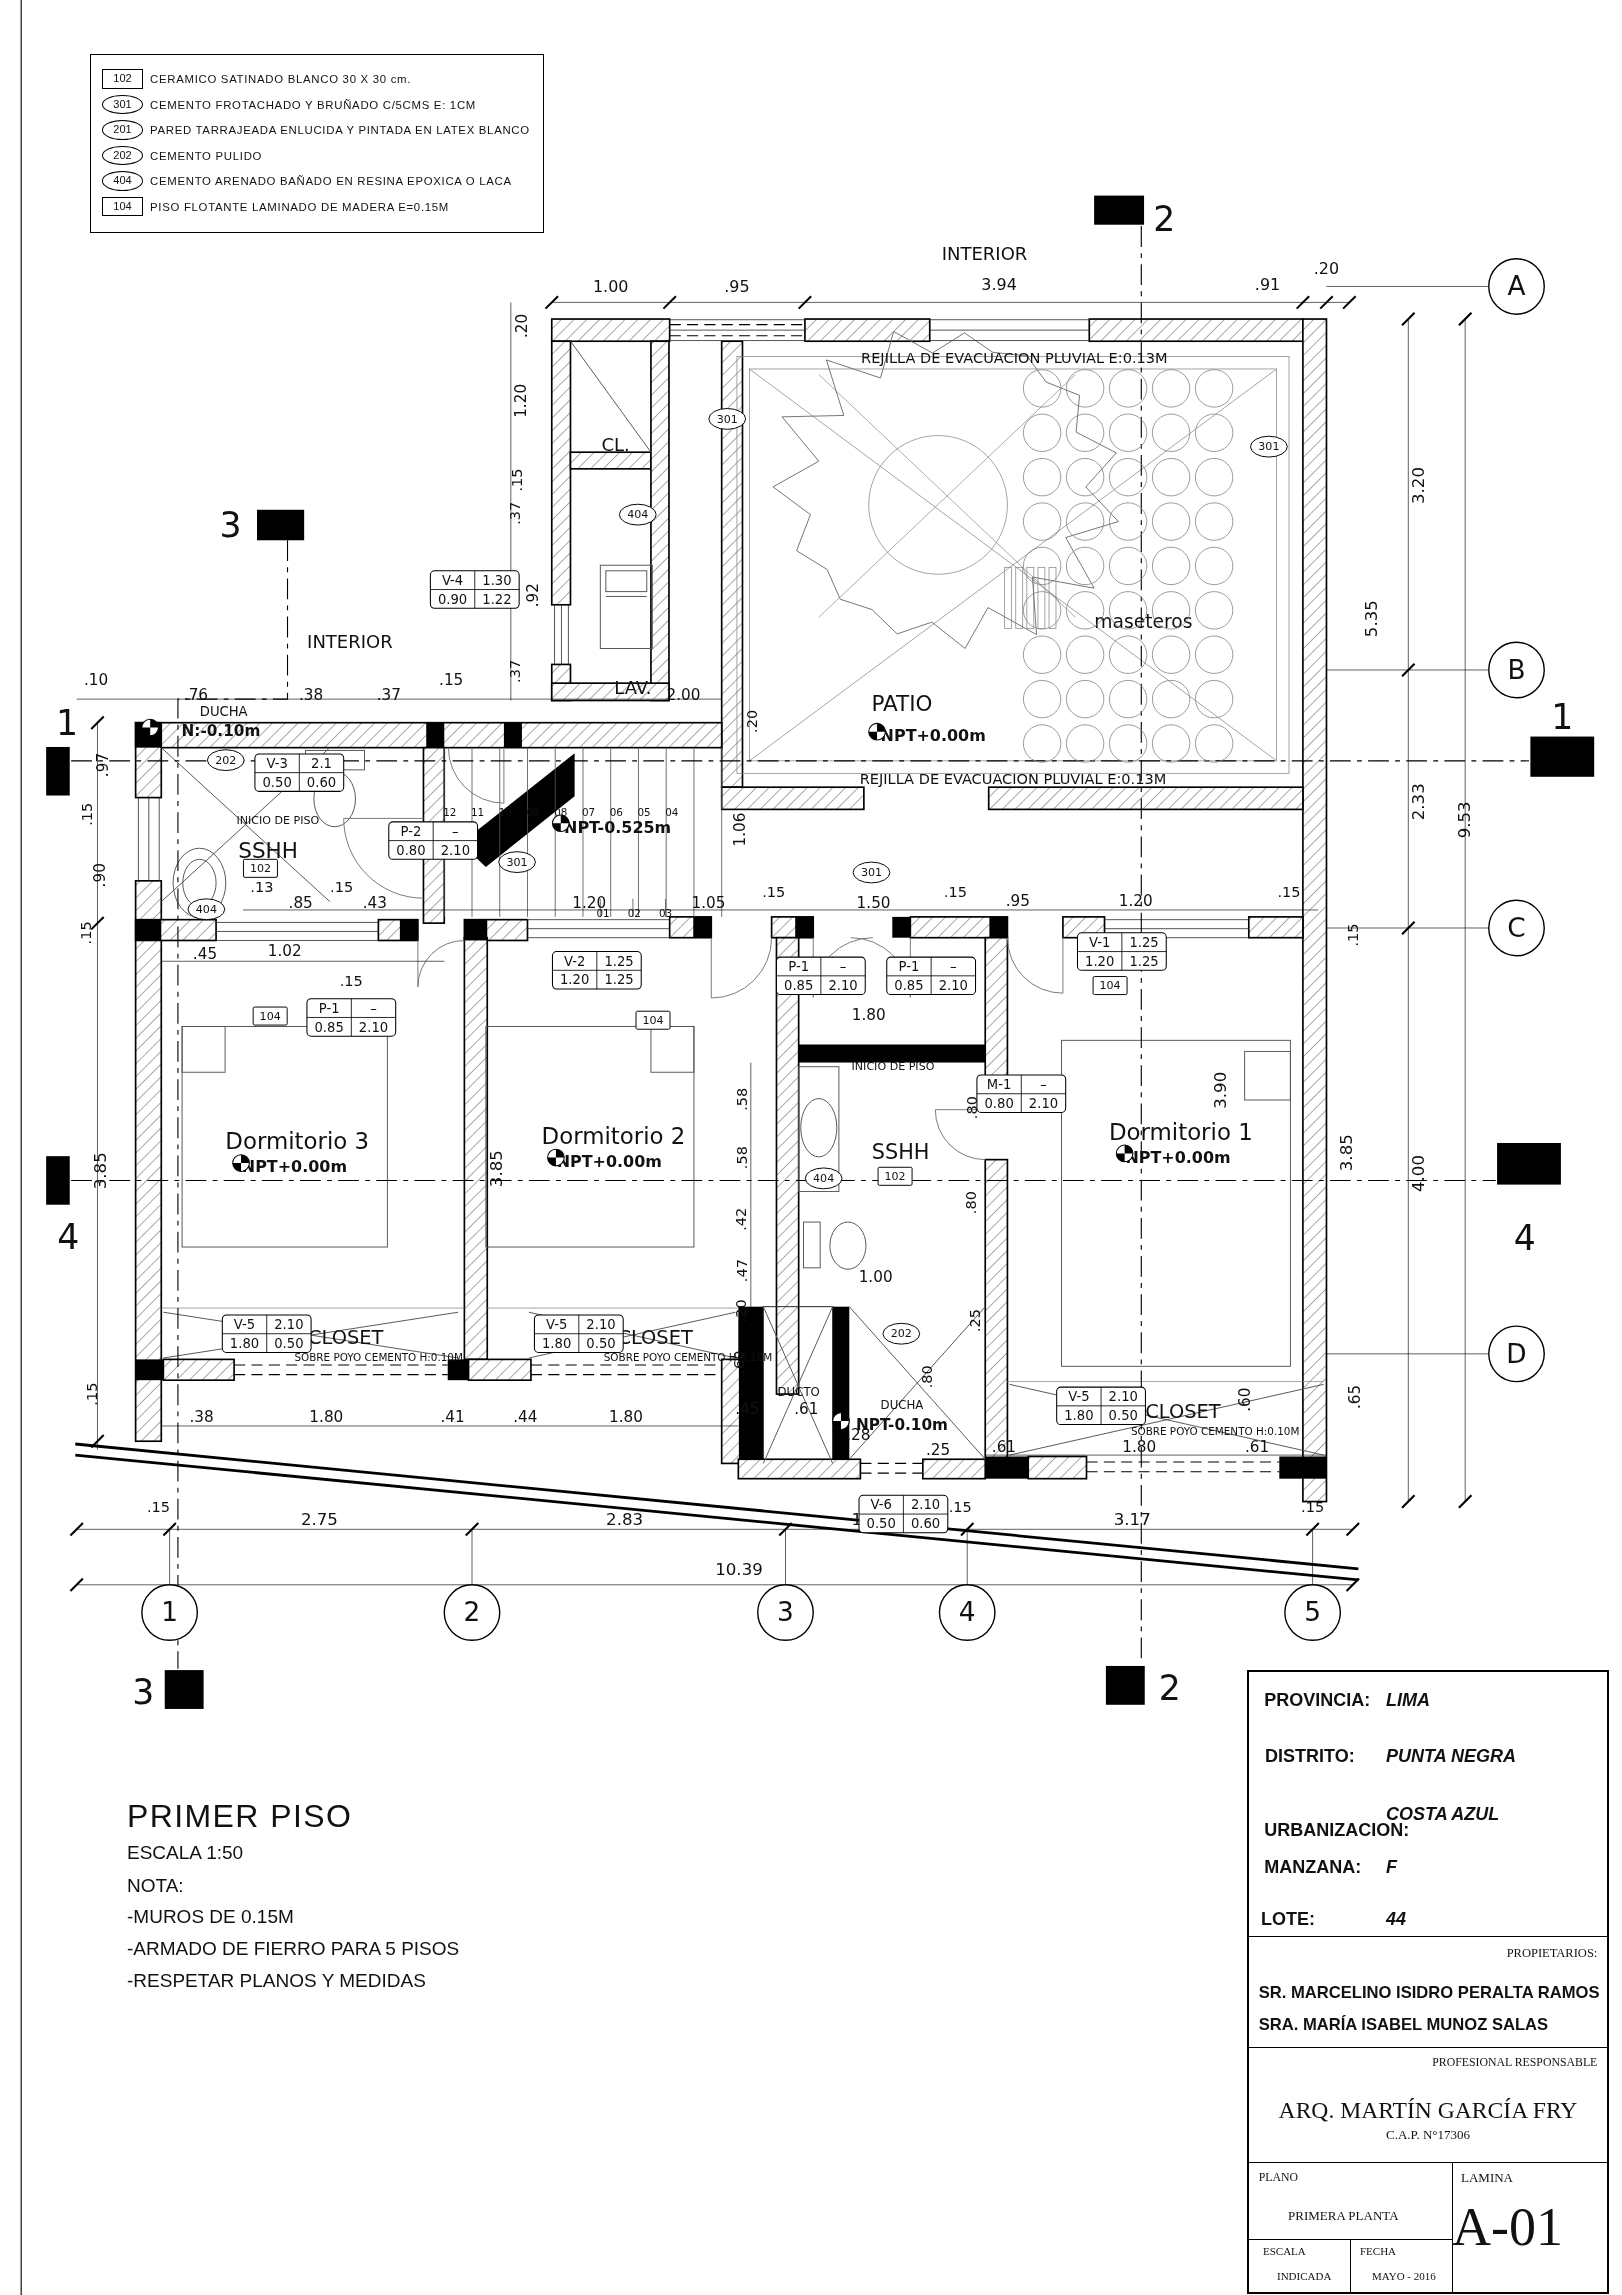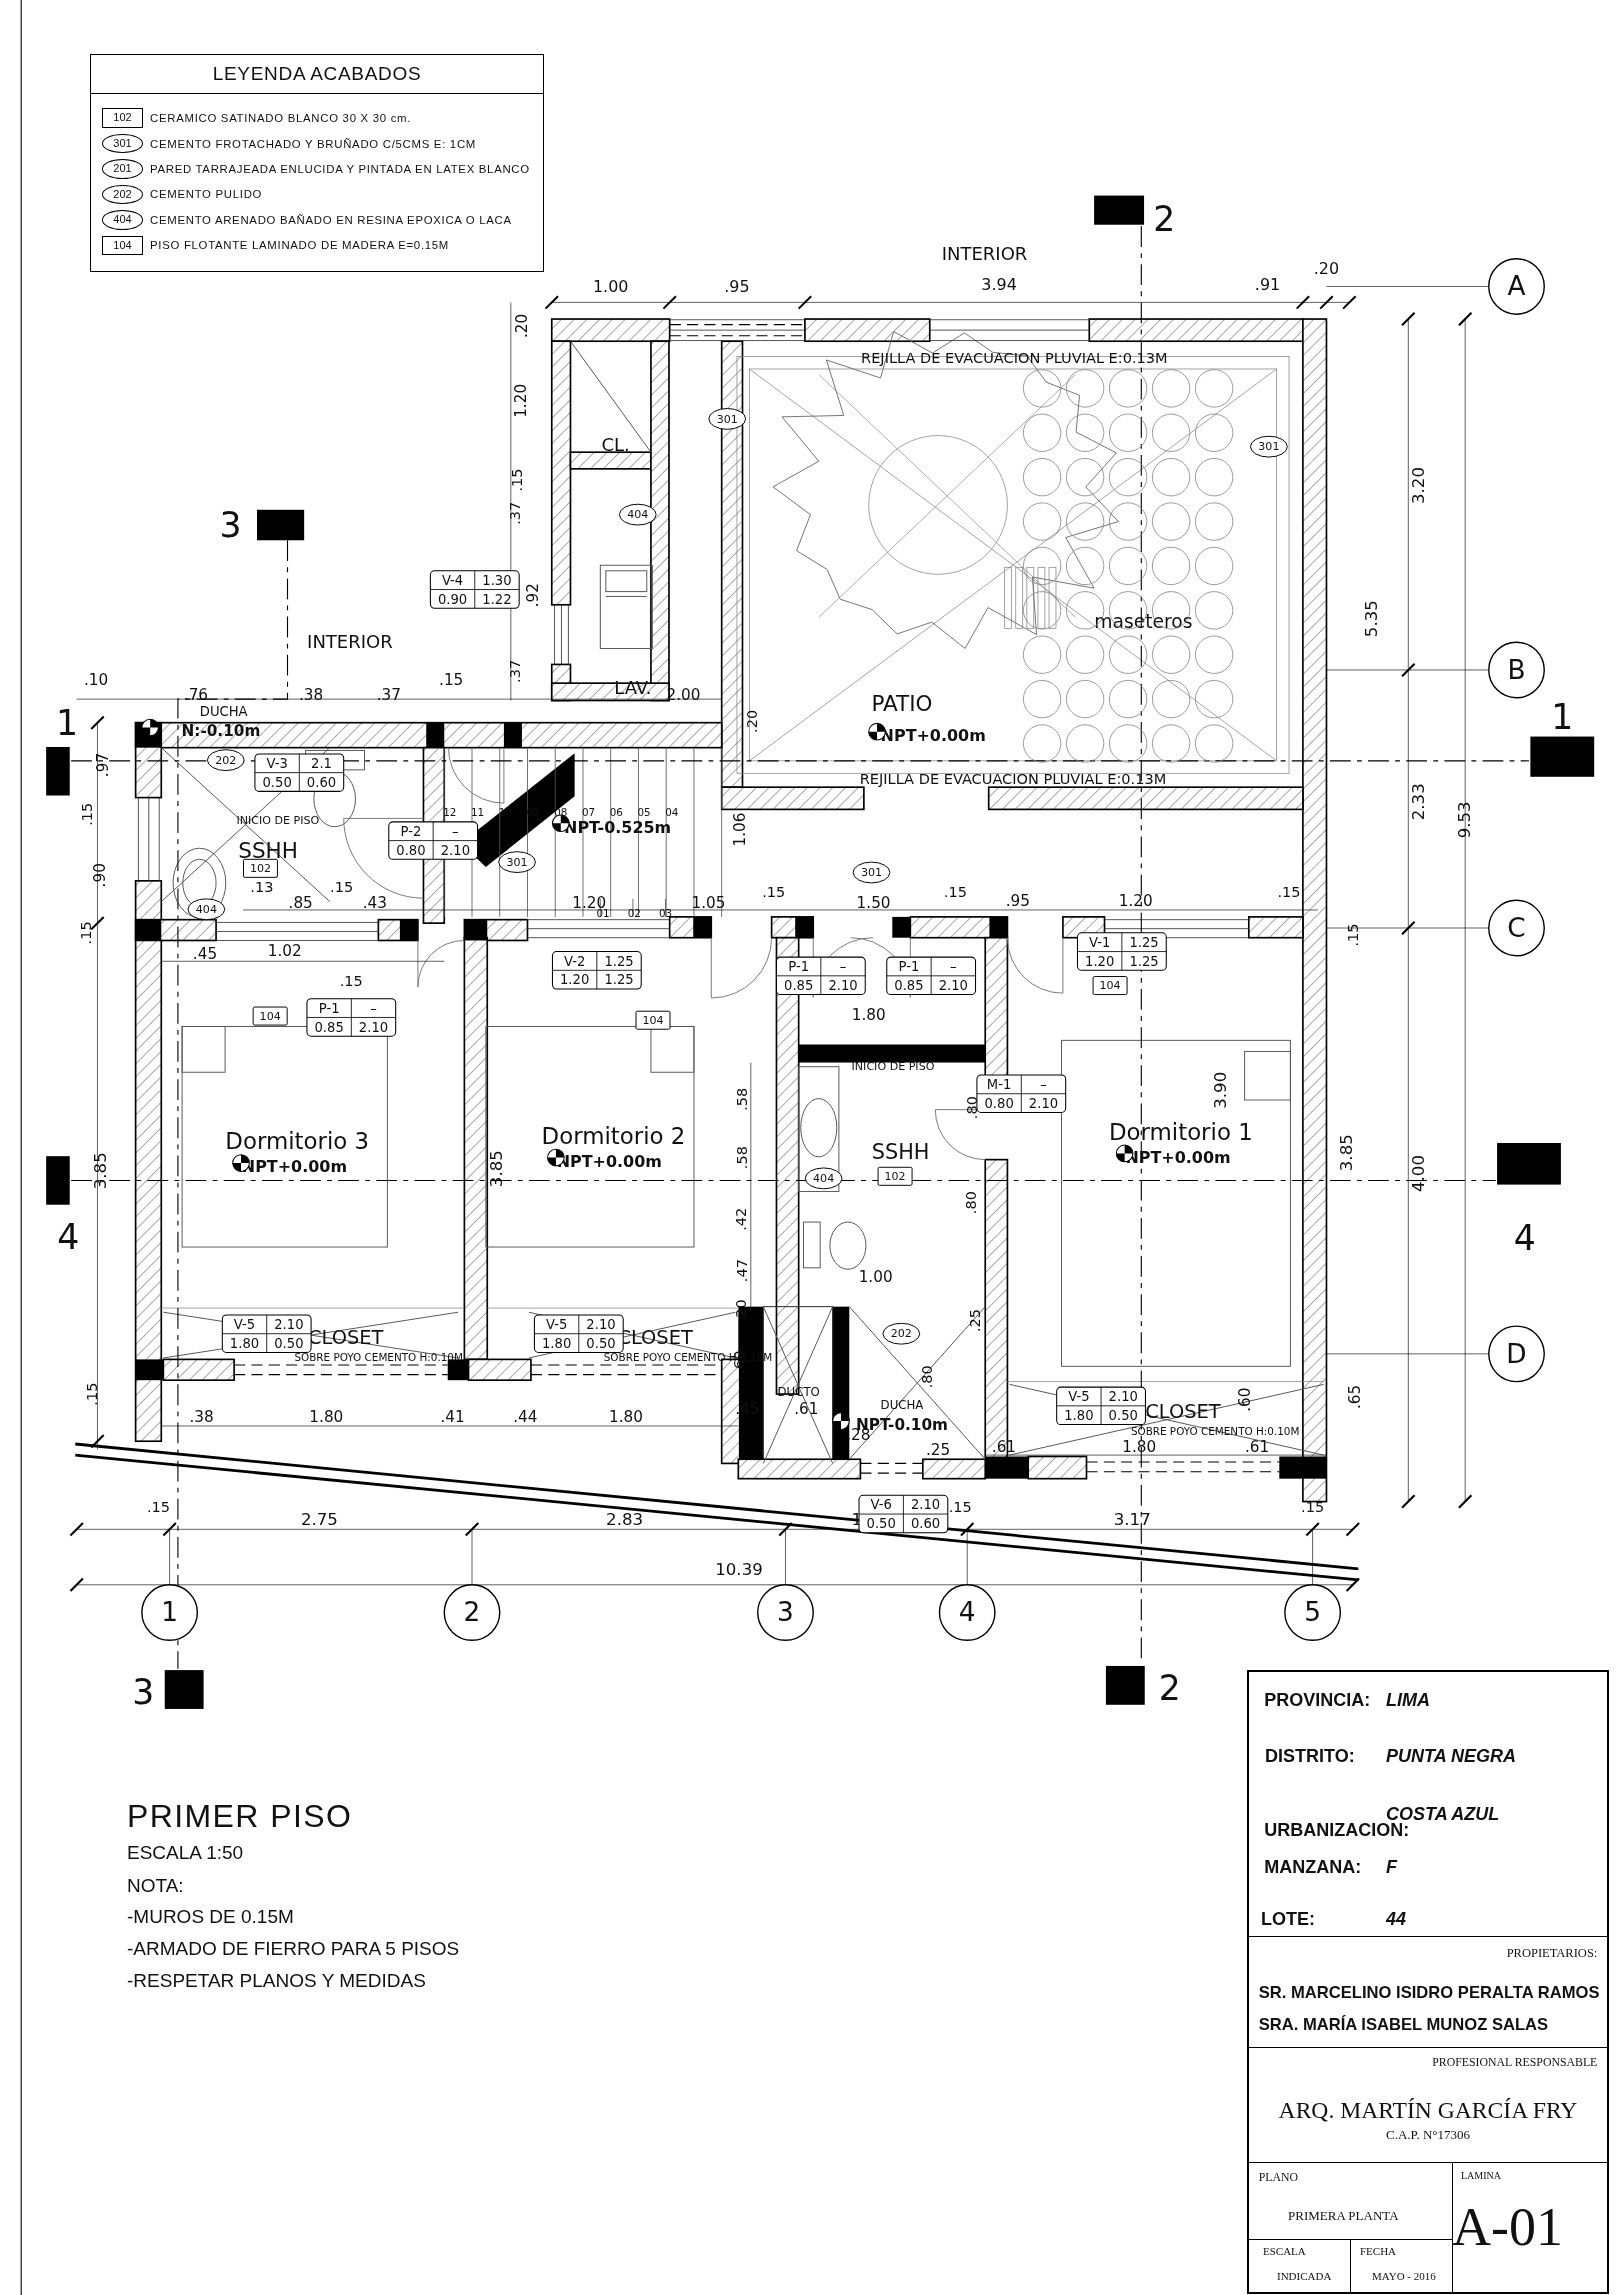--- a/index.html
+++ b/index.html
@@ -984,21 +984,20 @@
           <circle cx="1502" cy="1072" r="27" fill="none" stroke="#888" stroke-width="1.2"></circle>
           <circle cx="1564" cy="1072" r="27" fill="none" stroke="#888" stroke-width="1.2"></circle>
           <circle cx="1626" cy="1072" r="27" fill="none" stroke="#888" stroke-width="1.2"></circle>
           <circle cx="1688" cy="1072" r="27" fill="none" stroke="#888" stroke-width="1.2"></circle>
           <circle cx="1750" cy="1072" r="27" fill="none" stroke="#888" stroke-width="1.2"></circle>
         </g>
       </g>
 </svg>
 
 <div class="legend">
-  <div class="legend-title">LEYENDA ACABADOS</div>
   <div class="legend-items">
     <div class="lrow">
       <span class="lcode" data-shape="rect">102</span>
       <span class="ltext">CERAMICO  SATINADO  BLANCO  30  X  30  cm.</span>
     </div>
     <div class="lrow">
       <span class="lcode" data-shape="ellipse">301</span>
       <span class="ltext">CEMENTO  FROTACHADO  Y  BRUÑADO  C/5CMS  E:  1CM</span>
     </div>
     <div class="lrow">
@@ -1045,21 +1044,21 @@
   <span style="left:9.7px;top:311px;font-weight:bold;font-size:16.6px">SR. MARCELINO ISIDRO PERALTA RAMOS</span>
   <span style="left:9.7px;top:343px;font-weight:bold;font-size:16.6px">SRA. MARÍA ISABEL MUNOZ SALAS</span>
   <div class="hline" style="top:375px"></div>
   <span class="serif" style="right:9.7px;top:383px;font-size:11.8px">PROFESIONAL RESPONSABLE</span>
   <span class="serif" style="left:0;right:0;top:425px;text-align:center;font-size:23.6px">ARQ. MARTÍN GARCÍA FRY</span>
   <span class="serif" style="left:0;right:0;top:455px;text-align:center;font-size:13px">C.A.P. N°17306</span>
   <div class="hline" style="top:490px"></div>
   <div style="left:203px;top:490px;bottom:0;border-left:1.7px solid #000;width:0"></div>
   <span class="serif" style="left:9.7px;top:498px;font-size:11.8px">PLANO</span>
   <span class="serif" style="left:39px;top:536px;font-size:13px">PRIMERA PLANTA</span>
-  <span class="serif" style="left:212px;top:498px;font-size:10px">LAMINA</span>
+  <span class="serif" style="left:212px;top:498px;font-size:13px">LAMINA</span>
   <span class="serif" style="left:203px;right:0;top:524px;text-align:left;font-size:54px">A-01</span>
   <div class="hline" style="top:567px;right:155px"></div>
   <div style="left:101px;top:567px;bottom:0;border-left:1.4px solid #000;width:0"></div>
   <span class="serif" style="left:14px;top:573px;font-size:11px">ESCALA</span>
   <span class="serif" style="left:28px;top:598px;font-size:11px">INDICADA</span>
   <span class="serif" style="left:111px;top:573px;font-size:11px">FECHA</span>
   <span class="serif" style="left:123px;top:598px;font-size:11px">MAYO - 2016</span>
 </div>
 
 </div>

